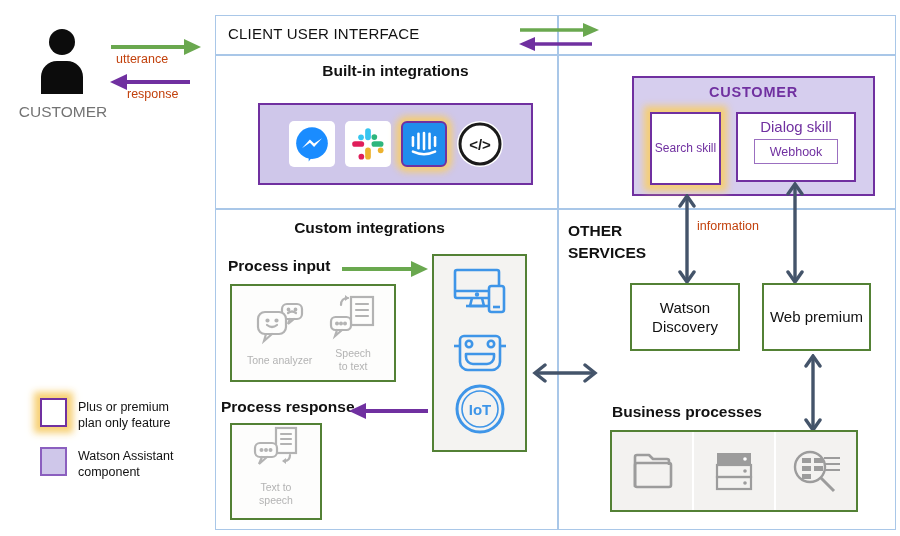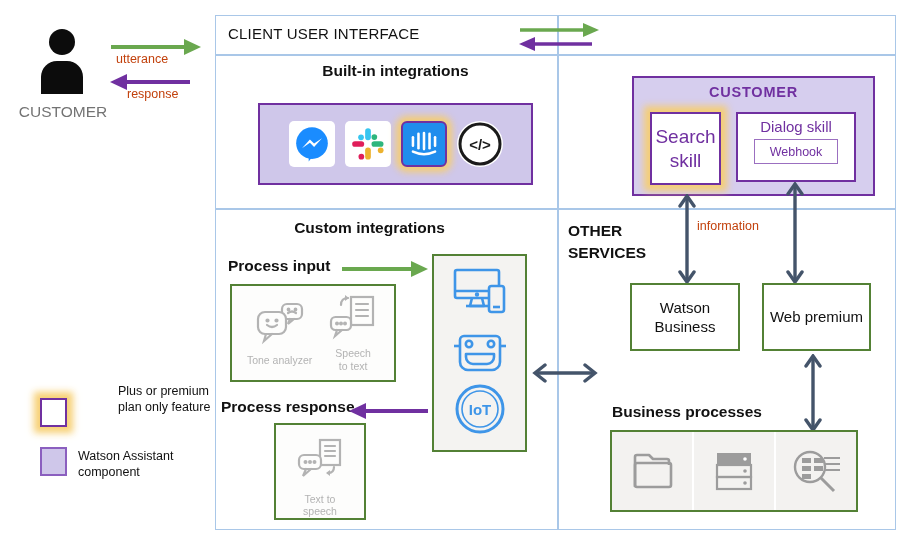--- a/index.html
+++ b/index.html
@@ -29,35 +29,35 @@
   .tile-intercom { background: #1F8DED; border: 2.5px solid #7030A0; border-radius: 6px;
                    box-shadow: 0 0 7px 5px rgba(247, 206, 110, 0.95); }
   .tile-code { background: #fff; border-radius: 50%; }
 
   
   .assistant-box { left: 632px; top: 76px; width: 243px; height: 120px; background: #D6CEEE; border: 2.5px solid #7030A0; }
   .assistant-title { left: 632px; top: 84px; width: 243px; text-align: center; color: #7030A0; font-size: 14.5px; font-weight: 600; letter-spacing: 0.8px; }
   .search-skill { left: 650px; top: 112px; width: 71px; height: 73px; background: #fff; border: 2.5px solid #7030A0;
                   box-shadow: 0 0 7px 6px rgba(247, 206, 110, 0.95);
                   display: flex; align-items: center; justify-content: center; text-align: center;
-                  color: #7030A0; font-size: 19px; line-height: 1.25; }
+                  color: #7030A0; font-size: 12px; line-height: 1.25; }
   .dialog-skill { left: 736px; top: 112px; width: 120px; height: 70px; background: #fff; border: 2.5px solid #7030A0; text-align: center; }
   .dialog-skill-label { color: #7030A0; font-size: 15px; margin-top: 4px; }
   .webhook-box { width: 84px; height: 25px; margin: 4px auto 0; border: 1.3px solid #9B6FC0;
                  display: flex; align-items: center; justify-content: center; color: #7030A0; font-size: 12.5px; }
 
   
   .custom-title { left: 252px; top: 219px; width: 235px; text-align: center; }
   .process-input { left: 228px; top: 257px; }
   .process-response { left: 221px; top: 398px; }
   .green-outline-box { border: 2.5px solid #538135; background: #fdfdfc; }
   .tone-box { left: 230px; top: 284px; width: 166px; height: 98px; display: flex; align-items: center; justify-content: space-evenly; }
   .icon-group { display: flex; flex-direction: column; align-items: center; gap: 2px; }
   .gray-label { font-size: 10.5px; color: #B3B3B3; text-align: center; line-height: 1.2; }
-  .tts-box { left: 230px; top: 423px; width: 92px; height: 97px; display: flex; align-items: flex-end; justify-content: center; margin-left: 44px; }
+  .tts-box { left: 230px; top: 423px; width: 92px; height: 97px; display: flex; align-items: flex-start; justify-content: center; }
 
   
   .devices-box { left: 432px; top: 254px; width: 95px; height: 198px; background: #F4F3F1; border: 2.5px solid #538135;
                  display: flex; flex-direction: column; align-items: center; justify-content: space-evenly; padding: 4px 0; }
 
   
   .other-services-title { left: 568px; top: 220px; width: 82px; line-height: 1.4; }
   .information-label { left: 697px; top: 219px; }
   .service-box { background: #fff; border: 2px solid #538135; display: flex; align-items: center; justify-content: center;
                  text-align: center; font-size: 15px; color: #111; line-height: 1.3; }
@@ -66,21 +66,21 @@
   .bp-title { left: 612px; top: 403px; }
   .bp-box { left: 610px; top: 430px; width: 248px; height: 82px; border: 2.5px solid #538135; background: #fff;
             display: flex; gap: 2px; }
   .bp-cell { flex: 1; background: #F3F2F0; display: flex; align-items: center; justify-content: center; }
 
   
   .legend-swatch-plus { left: 40px; top: 398px; width: 27px; height: 29px; background: #fff; border: 2.5px solid #7030A0;
                         box-shadow: 0 0 7px 6px rgba(247, 206, 110, 0.95); }
   .legend-swatch-wa { left: 40px; top: 447px; width: 27px; height: 29px; background: #CFC7EA; border: 2px solid #8B5FBF; }
   .legend-text { width: 118px; font-size: 12.5px; color: #111; line-height: 1.3; }
-  .legend-text-plus { left: 78px; top: 383px; margin-left: 40px; }
+  .legend-text-plus { left: 78px; top: 399px; }
   .legend-text-wa { left: 78px; top: 448px; }
 </style>
 </head>
 <body>
 
 <div id="canvas">
 
   <div class="abs outer-frame"></div>
   <div class="abs v-divider"></div>
   <div class="abs h-divider-top"></div>
@@ -302,21 +302,21 @@
     </svg>
   </span>
   <span class="abs" style="left:786px; top:182px;">
     <svg width="18" height="102" viewBox="0 0 18 102" fill="none" stroke="#44546A" stroke-width="3.4" stroke-linecap="round">
       <line x1="9" y1="5" x2="9" y2="97"></line>
       <path d="M2 12 L9 2 L16 12"></path>
       <path d="M2 90 L9 100 L16 90"></path>
     </svg>
   </span>
 
-  <div class="abs service-box watson-discovery">Watson Business</div>
+  <div class="abs service-box watson-discovery">Watson Discovery</div>
   <div class="abs service-box web-service">Web premium</div>
 
   <span class="abs" style="left:804px; top:354px;">
     <svg width="18" height="78" viewBox="0 0 18 78" fill="none" stroke="#44546A" stroke-width="3.4" stroke-linecap="round">
       <line x1="9" y1="5" x2="9" y2="73"></line>
       <path d="M2 12 L9 2 L16 12"></path>
       <path d="M2 66 L9 76 L16 66"></path>
     </svg>
   </span>
 

